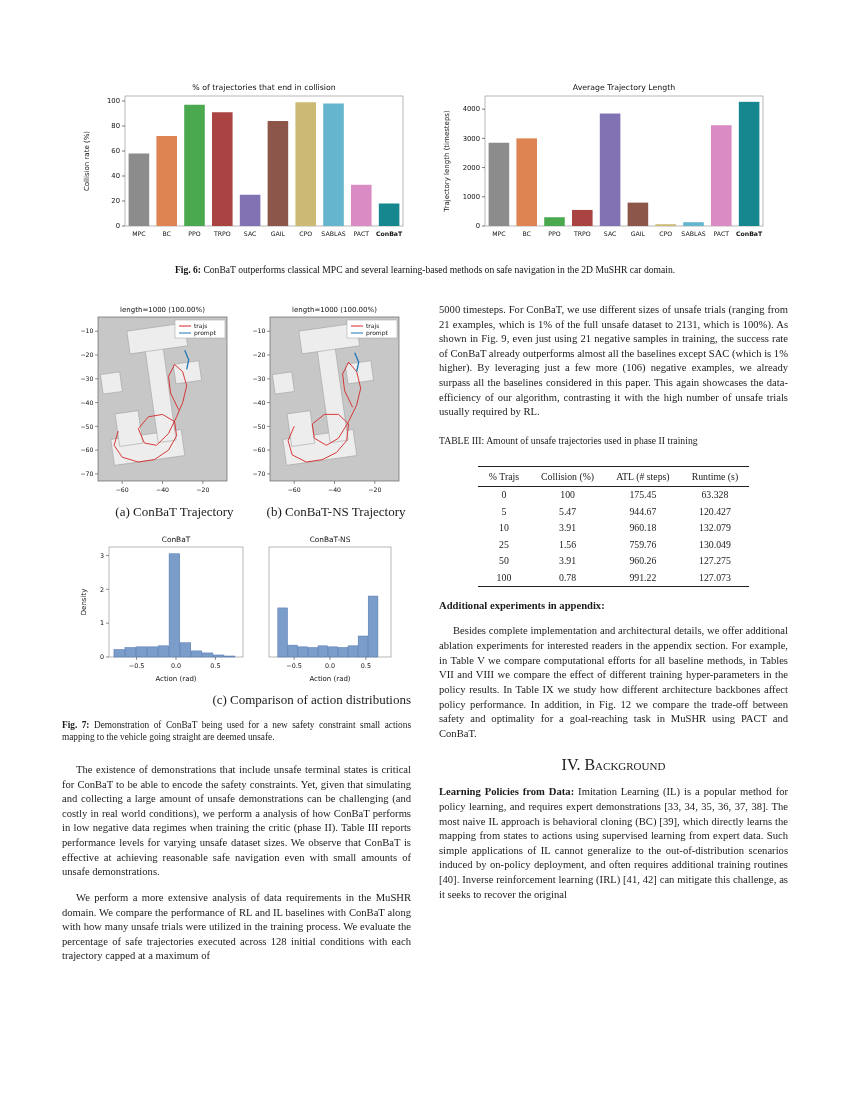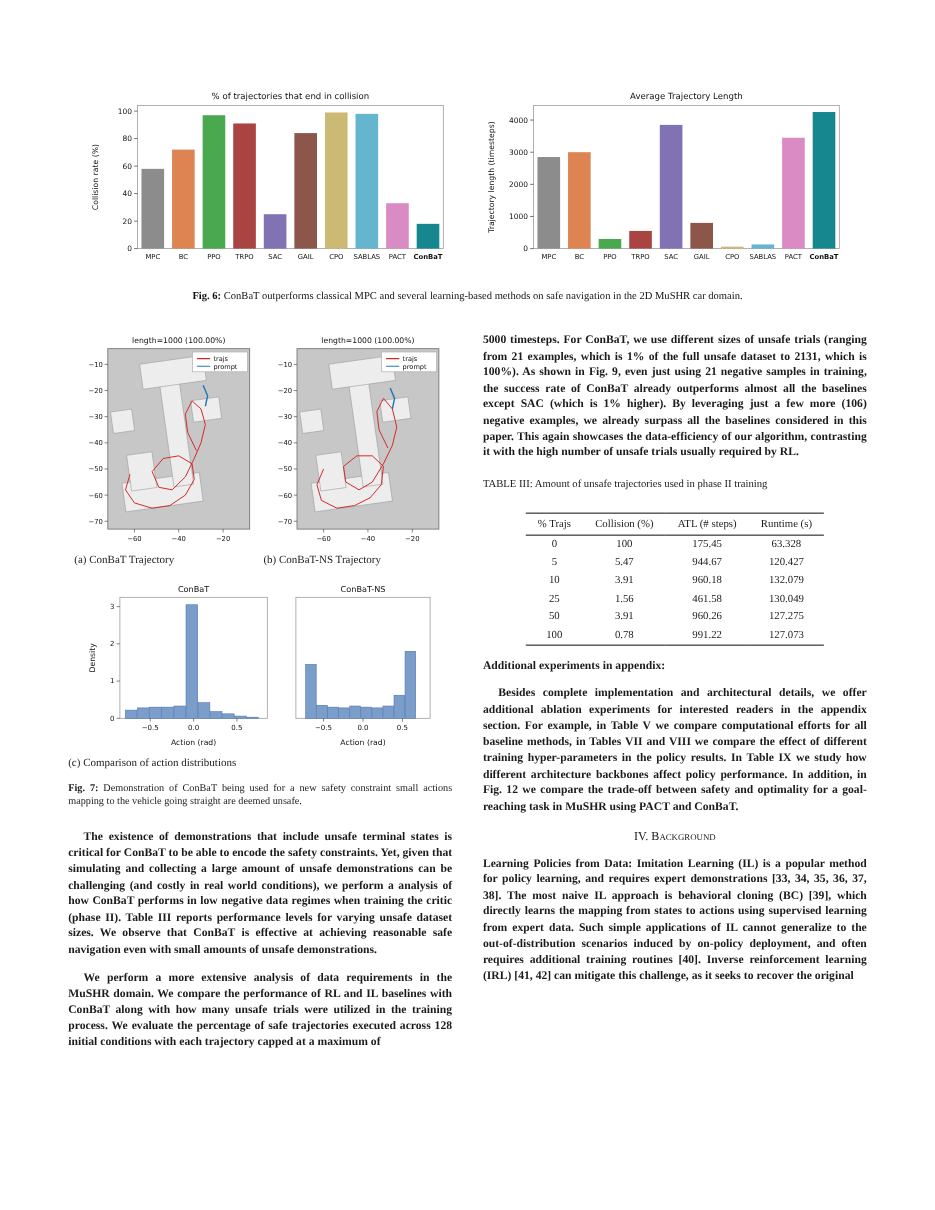--- a/index.html
+++ b/index.html
@@ -5,33 +5,33 @@
   html,body{margin:0;padding:0;background:#ffffff;}
   body{width:850px;height:1100px;color:#1b1b1b;font-family:"Liberation Serif","DejaVu Serif",serif;}
   .page{position:relative;width:850px;height:1100px;box-sizing:border-box;padding:40px 62px 0 62px;overflow:hidden;}
   .figures-top{display:flex;justify-content:center;gap:28px;margin-top:40px;}
   .fig6-caption{text-align:center;font-size:9.6px;margin-top:12px;color:#111;}
   .cap-label{font-weight:bold;}
   .columns{display:flex;gap:28px;margin-top:28px;}
   .col{width:353px;font-size:10.6px;line-height:1.38;text-align:justify;}
   .maps-row{display:flex;justify-content:center;gap:6px;}
   .subfig{text-align:center;}
-  .subcap{font-size:10px;text-align:left;margin-top:2px;}
+  .subcap{font-size:13px;text-align:right;margin-top:2px;}
   .hist-row{display:flex;justify-content:center;align-items:flex-end;margin-top:12px;}
   .fig-caption{font-size:9.3px;line-height:1.3;margin-top:10px;text-align:justify;}
-  p.body{margin:11px 0 0 0;font-weight:bold;}
+  p.body{margin:11px 0 0 0;}
   p.body.first{margin-top:0;}
   p.indent{text-indent:14px;}
   .bold-head{font-weight:bold;}
   .table-caption{font-size:9.7px;margin:14px 0 19px 0;text-align:left;}
   .smallcaps{font-variant:small-caps;}
   table.t3{margin:18px auto 12px auto;border-collapse:collapse;font-size:9.8px;border-top:1.3px solid #222;border-bottom:1.3px solid #222;}
   table.t3 th{font-weight:normal;padding:2.5px 11px;border-bottom:0.8px solid #222;text-align:center;}
   table.t3 td{padding:1.5px 11px;text-align:center;}
-  .section-heading{text-align:center;font-variant:small-caps;font-size:11px;margin:13px 0 9px 0;}
+  .section-heading{text-align:center;font-variant:small-caps;font-size:16px;margin:13px 0 9px 0;}
   svg{display:block;}
   svg text{font-family:"DejaVu Sans","Liberation Sans",sans-serif;}
 </style>
 </head>
 <body>
 
 <div class="page">
 
   <div class="figures-top">
     <svg width="332" height="172">
@@ -313,21 +313,21 @@
             </tr>
             <tr>
               <td>10</td>
               <td>3.91</td>
               <td>960.18</td>
               <td>132.079</td>
             </tr>
             <tr>
               <td>25</td>
               <td>1.56</td>
-              <td>461.58</td>
+              <td>759.76</td>
               <td>130.049</td>
             </tr>
             <tr>
               <td>50</td>
               <td>3.91</td>
               <td>960.26</td>
               <td>127.275</td>
             </tr>
             <tr>
               <td>100</td>

